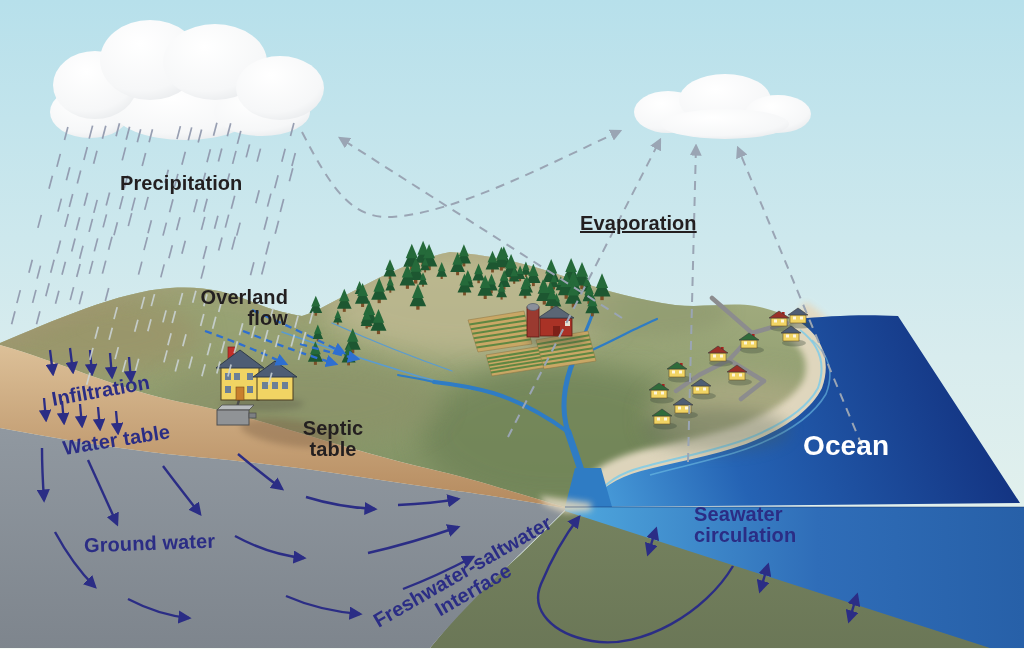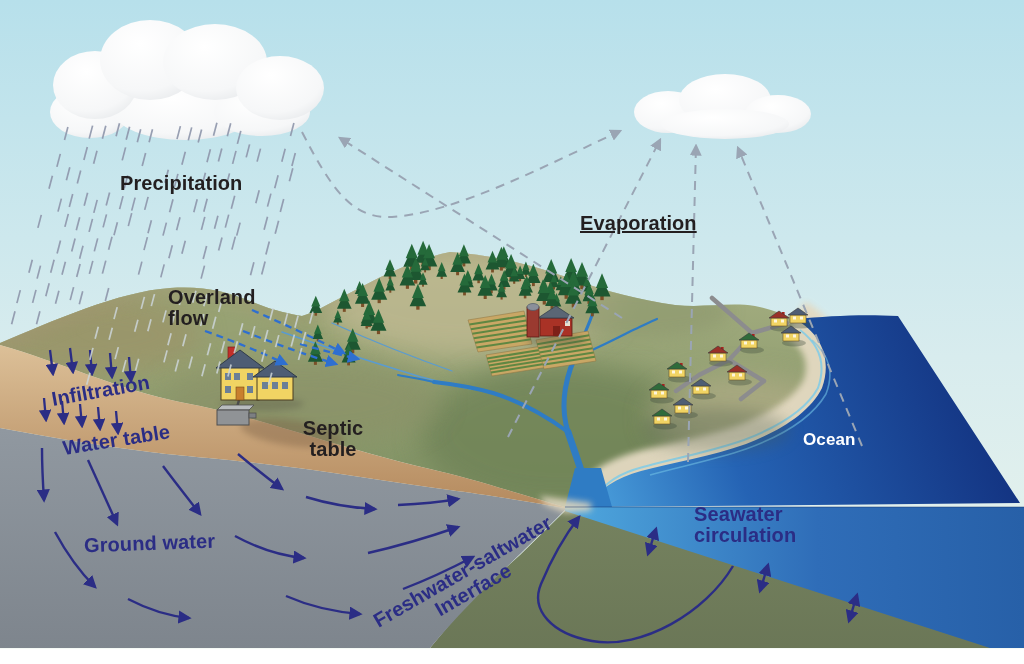--- a/index.html
+++ b/index.html
@@ -6,28 +6,28 @@
   #stage{position:relative;width:1024px;height:664px;overflow:hidden;background:#3b82f6;
          font-family:"Liberation Sans",sans-serif;}
   #art{position:absolute;left:0;top:0;}
   .lbl{position:absolute;font-weight:bold;white-space:pre-line;line-height:1.06;
        font-size:20px;letter-spacing:0.1px;}
   .lbl-black{color:var(--c-label_black,#231f20);}
   .lbl-navy{color:var(--c-label_navy,#2b2d85);}
   .lbl-white{color:var(--c-label_white,#ffffff);}
   #lbl-precipitation{left:120px;top:173px;}
   #lbl-evaporation{left:580px;top:213px;text-decoration:underline;}
-  #lbl-overland{left:168px;top:287px;width:120px;text-align:left;}
+  #lbl-overland{left:168px;top:287px;width:120px;text-align:right;}
   #lbl-infiltration{left:52px;top:389px;transform:rotate(-10deg);transform-origin:left center;}
   #lbl-watertable{left:63px;top:438px;transform:rotate(-9deg);transform-origin:left center;}
   #lbl-groundwater{left:84px;top:533px;transform:rotate(-2deg);}
   #lbl-septic{left:283px;top:418px;width:100px;text-align:center;}
   #lbl-interface{left:348px;top:560px;width:240px;text-align:center;transform:rotate(-30deg);transform-origin:center;}
   #lbl-seawater{left:686px;top:504px;margin-left:8px;}
-  #lbl-ocean{left:803px;top:431px;font-size:17px;}
+  #lbl-ocean{left:803px;top:431px;font-size:28px;}
   .fil-navy{fill:var(--c-label_navy,#2b2d85);}
   .fil-blue{fill:var(--c-flow_arrow_blue,#2e6fd0);}
   .fil-gray{fill:var(--c-evap_arrow_gray,#9aa5b4);}
   .st-navy{stroke:var(--c-label_navy,#2b2d85);fill:none;}
   .st-blue{stroke:var(--c-flow_arrow_blue,#2e6fd0);fill:none;}
   .st-gray{stroke:var(--c-evap_arrow_gray,#9aa5b4);fill:none;}
 </style>
 </head>
 <body>
 

